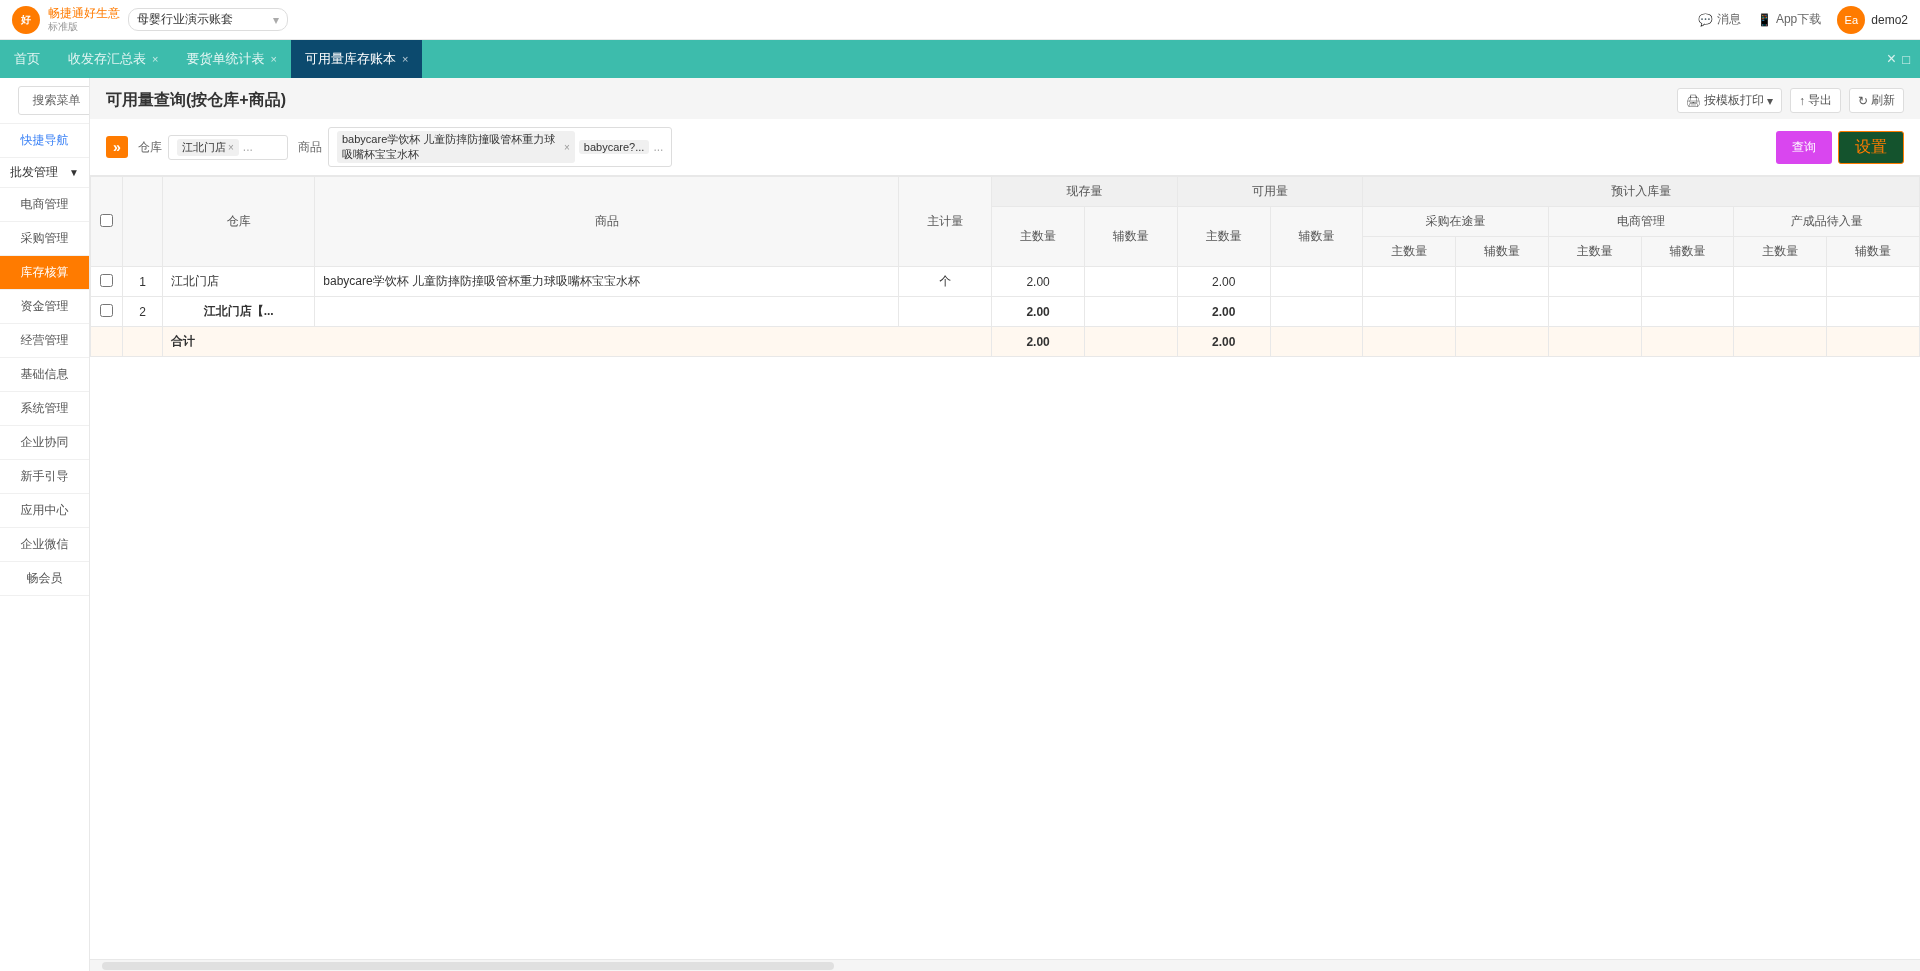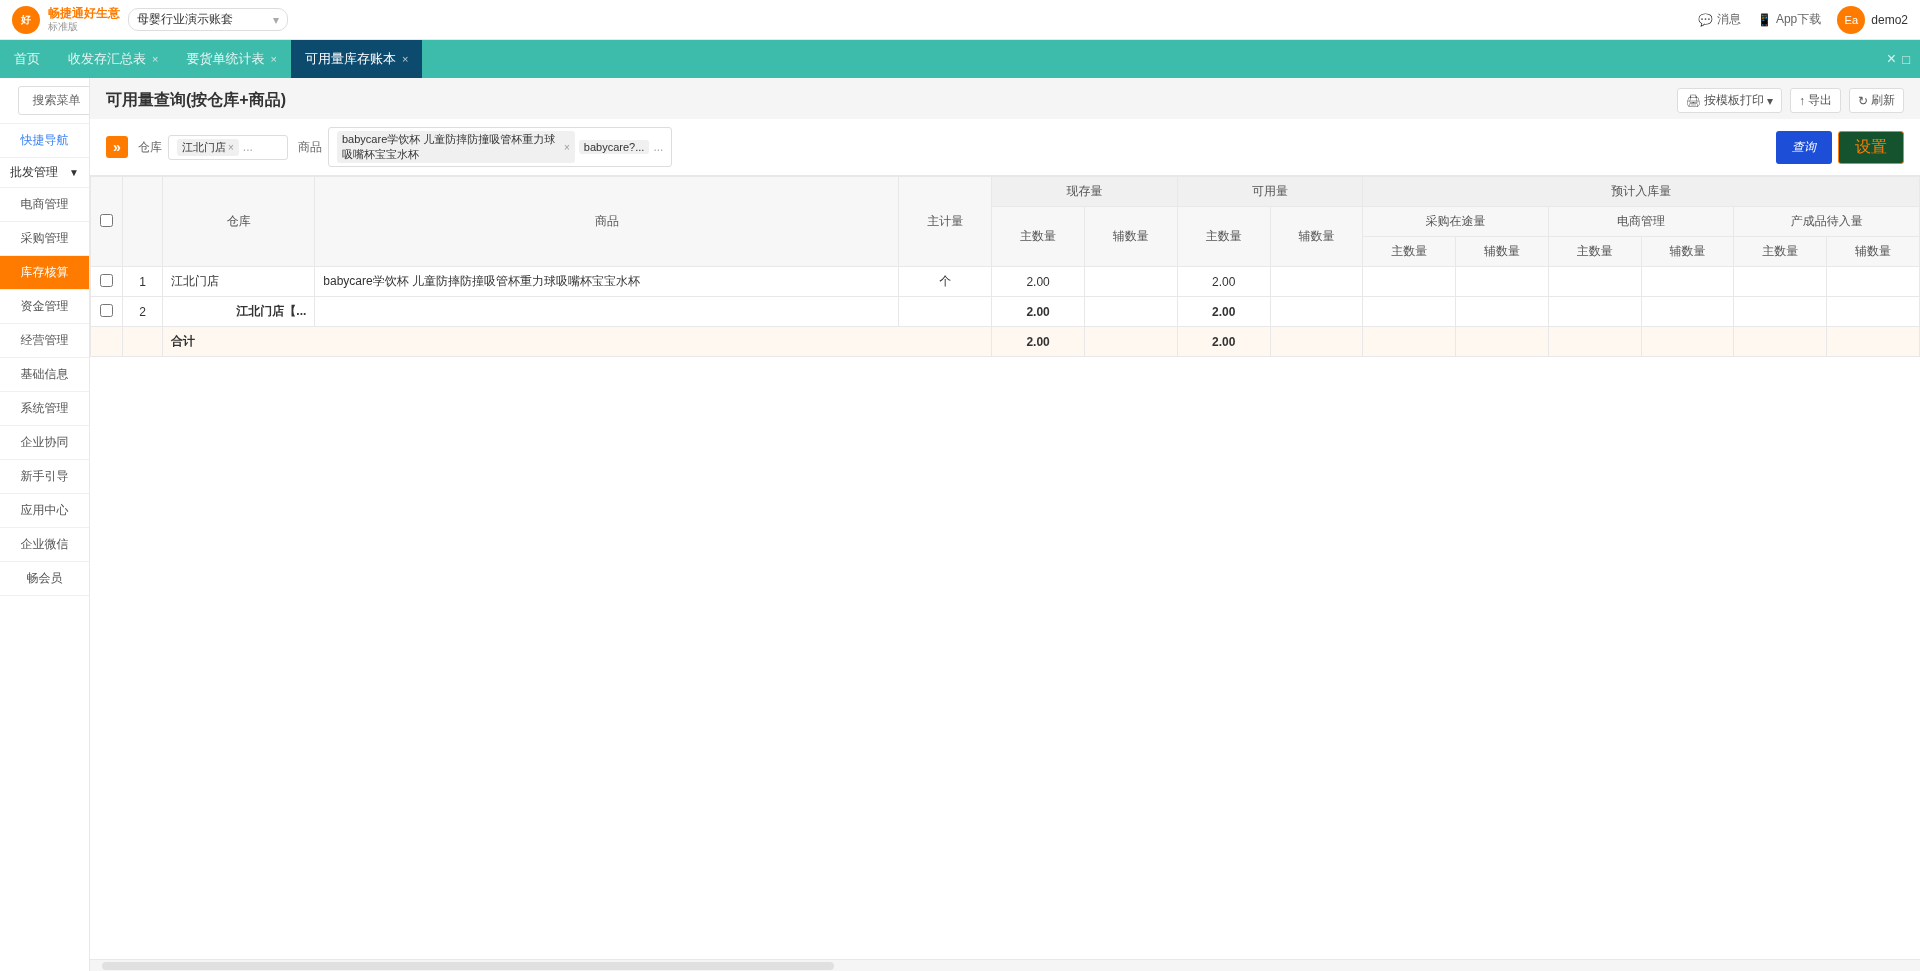--- a/index.html
+++ b/index.html
@@ -166,22 +166,22 @@
       font-size: 12px; min-width: 120px;
     }
     .filter-tag {
       background: #f0f0f0; border-radius: 3px;
       padding: 1px 5px; font-size: 11px; color: #333;
       display: flex; align-items: center; gap: 2px;
     }
     .filter-tag .remove { cursor: pointer; color: #999; font-size: 10px; }
     .filter-ellipsis { color: #aaa; font-size: 12px; }
     .btn-query {
-      background: #1d4ed8; color: #fff; border: none; border-radius: 3px;
-      padding: 5px 16px; font-size: 12px; cursor: pointer; font-style: italic;
+      background: #d946ef; color: #fff; border: none; border-radius: 3px;
+      padding: 5px 16px; font-size: 12px; cursor: pointer;
     }
     .btn-setting {
       background: #14532d; color: #ff7b00; border: 1px solid #ff7b00; border-radius: 3px;
       padding: 5px 16px; font-size: 16px; cursor: pointer;
     }
 
     
     .table-container {
       flex: 1;
       background: #fff;
@@ -226,21 +226,21 @@
     ::-webkit-scrollbar-track { background: #f1f1f1; }
     ::-webkit-scrollbar-thumb { background: #ccc; border-radius: 3px; }
   </style>
 </head>
 <body>
 
 <div class="top-header">
   <div class="logo-area">
     <div class="logo-icon">好</div>
     <div style="display:flex;flex-direction:column;line-height:1.2">
-      <span style="font-size:12px;color:#ff7b00;font-weight:700;">畅捷通好生意</span>
+      <span style="font-size:12px;color:#ff7b00;font-weight:400;">畅捷通好生意</span>
       <span style="font-size:10px;color:#999;">标准版</span>
     </div>
     <div class="store-selector">
       <span>母婴行业演示账套</span>
       <span style="margin-left:auto;color:#aaa;">▾</span>
     </div>
   </div>
   <div class="header-right">
     <div class="header-icon-btn">
       <span>💬</span>
@@ -475,21 +475,21 @@
             <td></td>
             <td></td>
             <td></td>
             <td></td>
             <td></td>
             <td></td>
           </tr>
           <tr>
             <td><input type="checkbox" style=""></td>
             <td>2</td>
-            <td style="text-align:right;font-weight:600;">江北门店【...</td>
+            <td style="text-align:center;font-weight:600;">江北门店【...</td>
             <td></td>
             <td></td>
             <td style="font-weight:600;">2.00</td>
             <td></td>
             <td style="font-weight:600;">2.00</td>
             <td></td>
             <td></td>
             <td></td>
             <td></td>
             <td></td>

